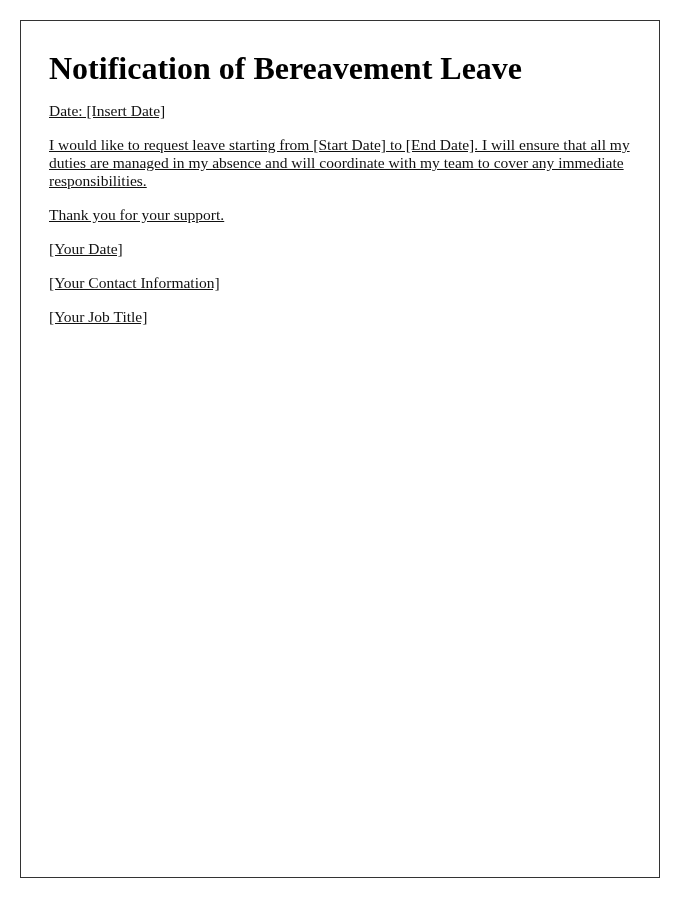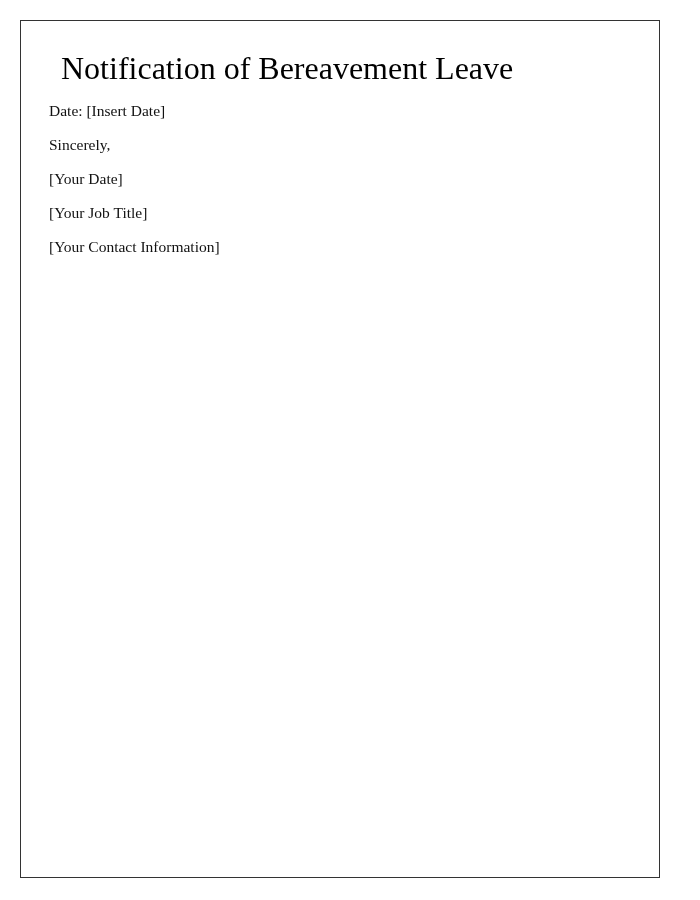--- a/index.html
+++ b/index.html
@@ -19,35 +19,37 @@
       left: 20px;
       top: 20px;
       width: 640px;
       height: 858px;
       border: 1px solid #333333;
       box-sizing: border-box;
       padding: 28px 28px 0 28px;
     }
     h1 {
       font-family: "Liberation Serif", "DejaVu Serif", serif;
-      font-weight: normal;
+      font-weight: bold;
       font-size: 32px;
       line-height: 38px;
-      margin: 0 0 15px 12px;
+      margin: 0 0 15px 0;
       color: #000000;
     }
     p {
       font-size: 15.5px;
       line-height: 18px;
       margin: 0 0 16px 0;
+      text-decoration: underline;
     }
   </style>
 </head>
 <body>
 
 <div class="letter">
   <h1>Notification of Bereavement Leave</h1>
   <p>Date: [Insert Date]</p>
-  <p>Sincerely,</p>
+  <p>I would like to request leave starting from [Start Date] to [End Date]. I will ensure that all my duties are managed in my absence and will coordinate with my team to cover any immediate responsibilities.</p>
+  <p>Thank you for your support.</p>
   <p>[Your Date]</p>
+  <p>[Your Contact Information]</p>
   <p>[Your Job Title]</p>
-  <p>[Your Contact Information]</p>
 </div>
 
 </body></html>

